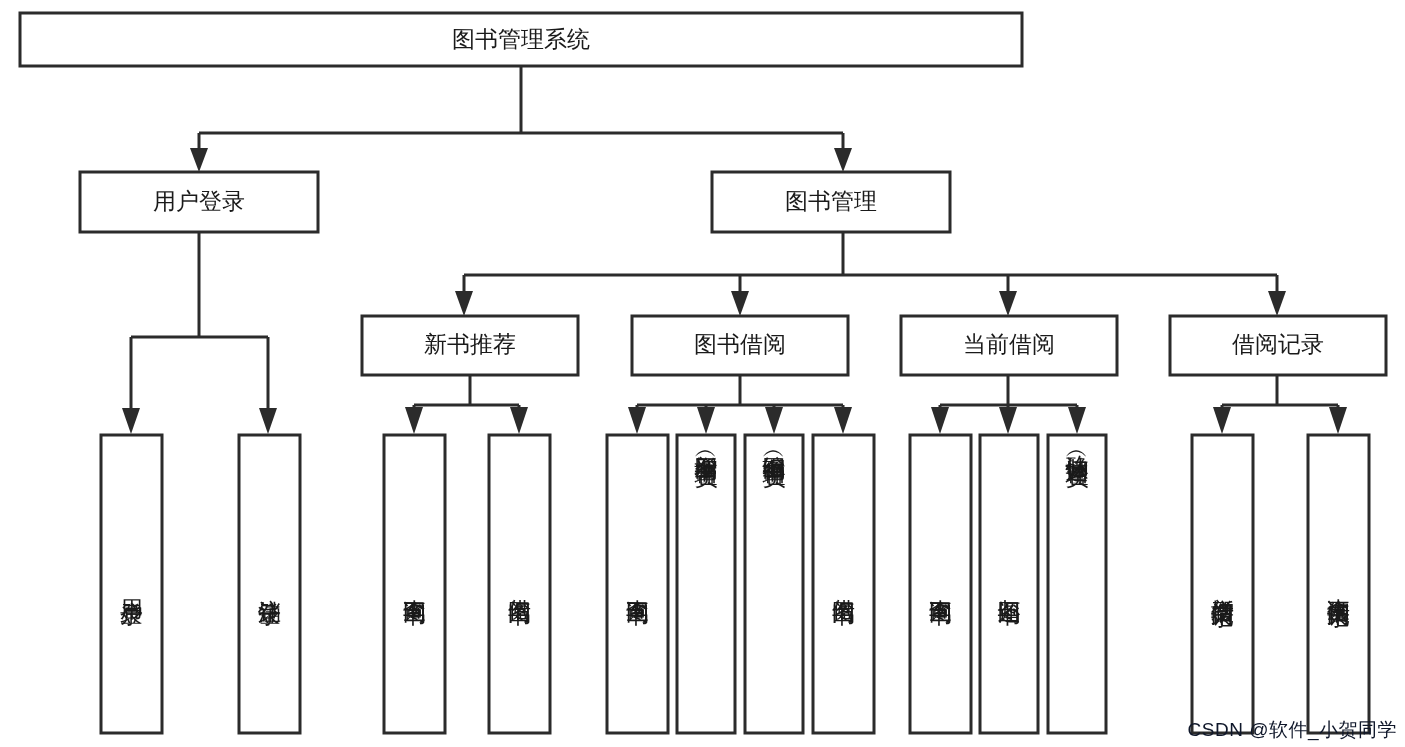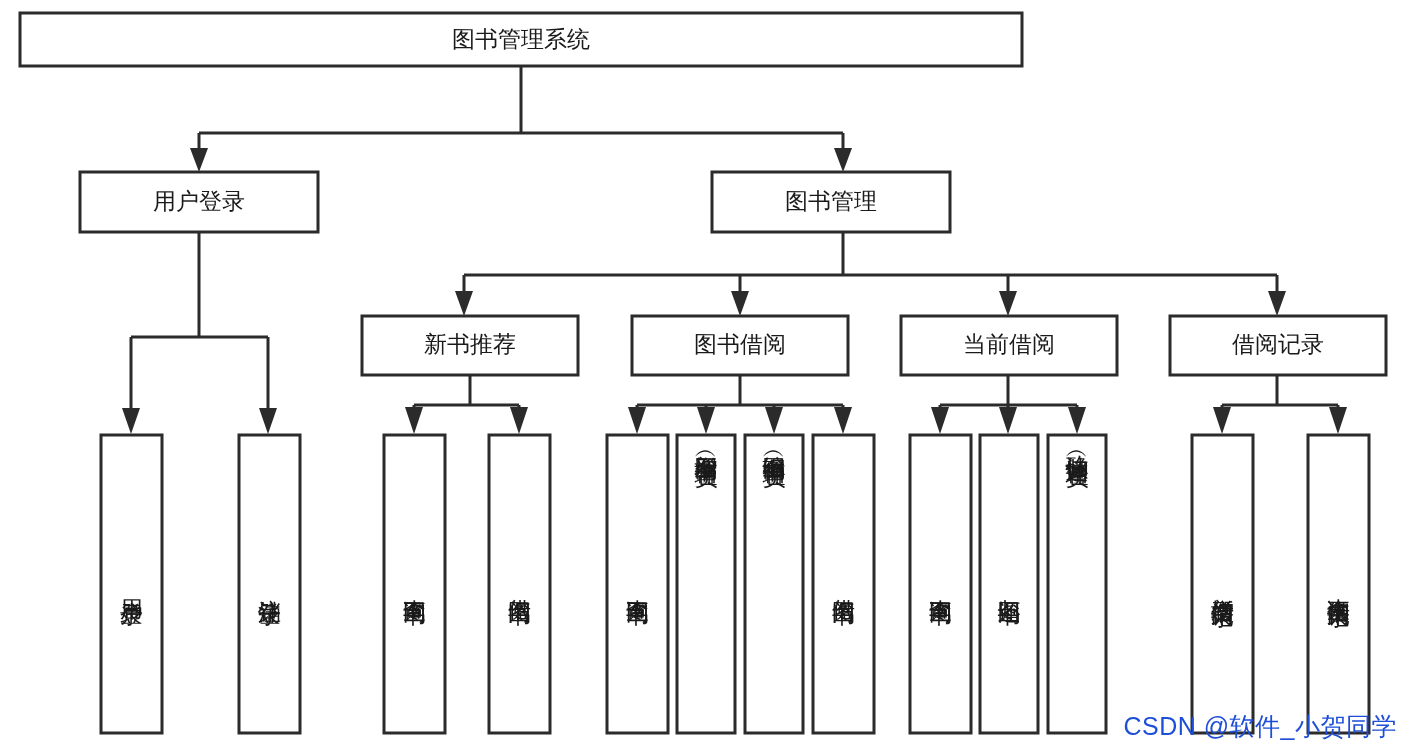--- a/index.html
+++ b/index.html
@@ -65,22 +65,22 @@
     color: #1a1a1a;
     letter-spacing: 1.5px;
     text-align: center;
     white-space: nowrap;
   }
   .watermark {
     position: absolute;
     right: 8px;
     bottom: 4px;
     font-family: "Liberation Sans", "DejaVu Sans", sans-serif;
-    font-size: 25px;
-    color: #1d4ed8;
+    font-size: 19px;
+    color: #0f172a;
     letter-spacing: 0.5px;
     white-space: nowrap;
     user-select: none;
   }
 </style>
 </head>
 <body>
 
 <div id="diagram-root">
 

